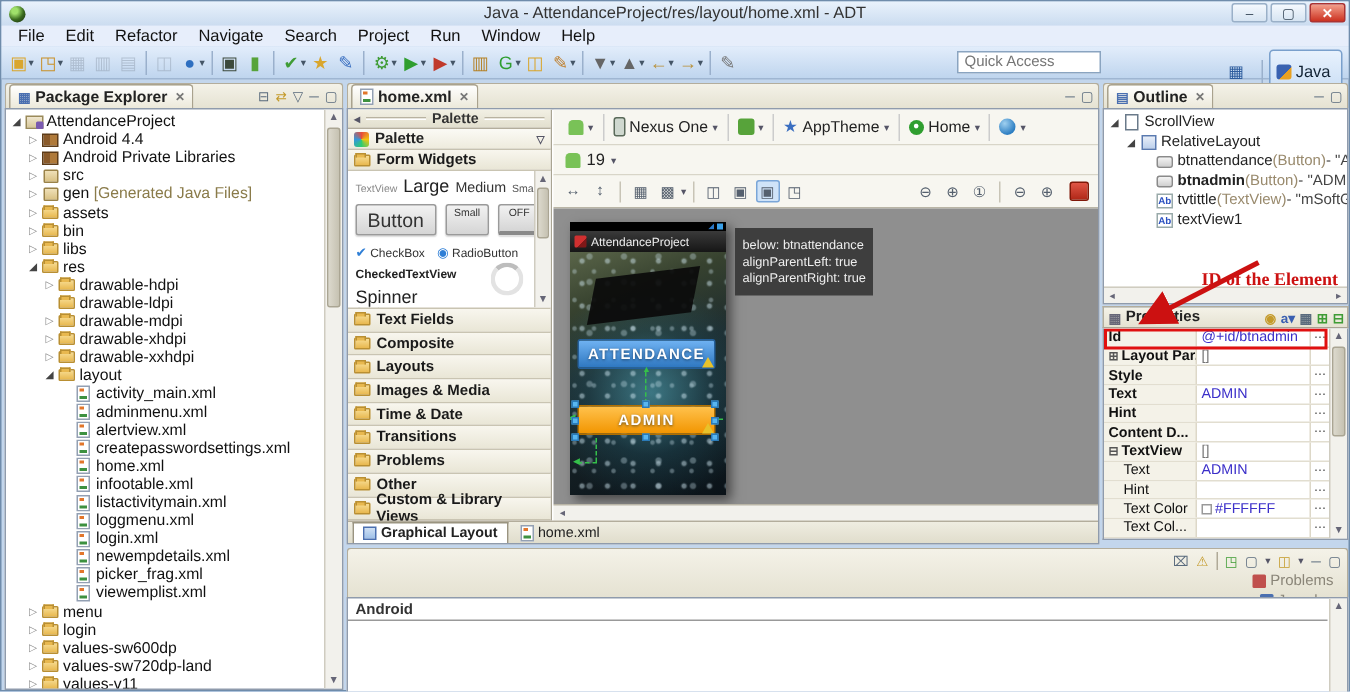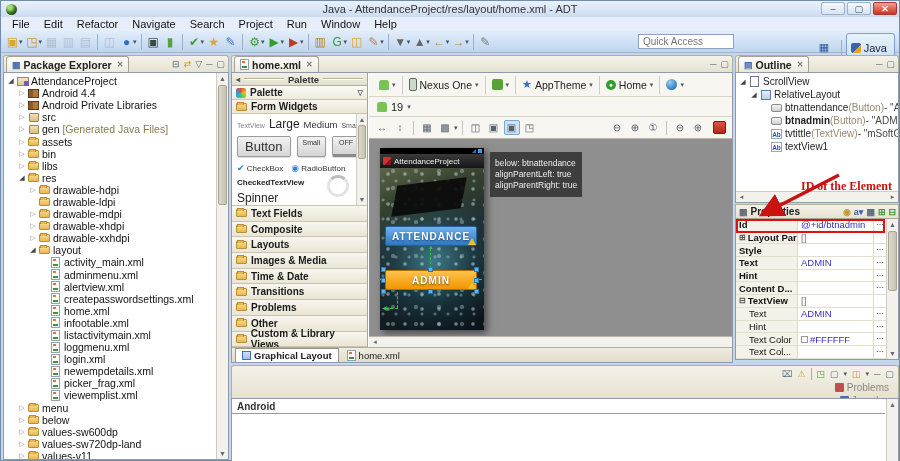--- a/index.html
+++ b/index.html
@@ -513,21 +513,21 @@
             <span class="ticon">
               <span class="mi mi-folder"></span>
             </span>
             <span class="tlabel">menu</span>
           </div>
           <div class="trow" style="padding-left: 11px;">
             <span class="tarrow">▷</span>
             <span class="ticon">
               <span class="mi mi-folder"></span>
             </span>
-            <span class="tlabel">below</span>
+            <span class="tlabel">login</span>
           </div>
           <div class="trow" style="padding-left: 11px;">
             <span class="tarrow">▷</span>
             <span class="ticon">
               <span class="mi mi-folder"></span>
             </span>
             <span class="tlabel">values-sw600dp</span>
           </div>
           <div class="trow" style="padding-left: 11px;">
             <span class="tarrow">▷</span>

